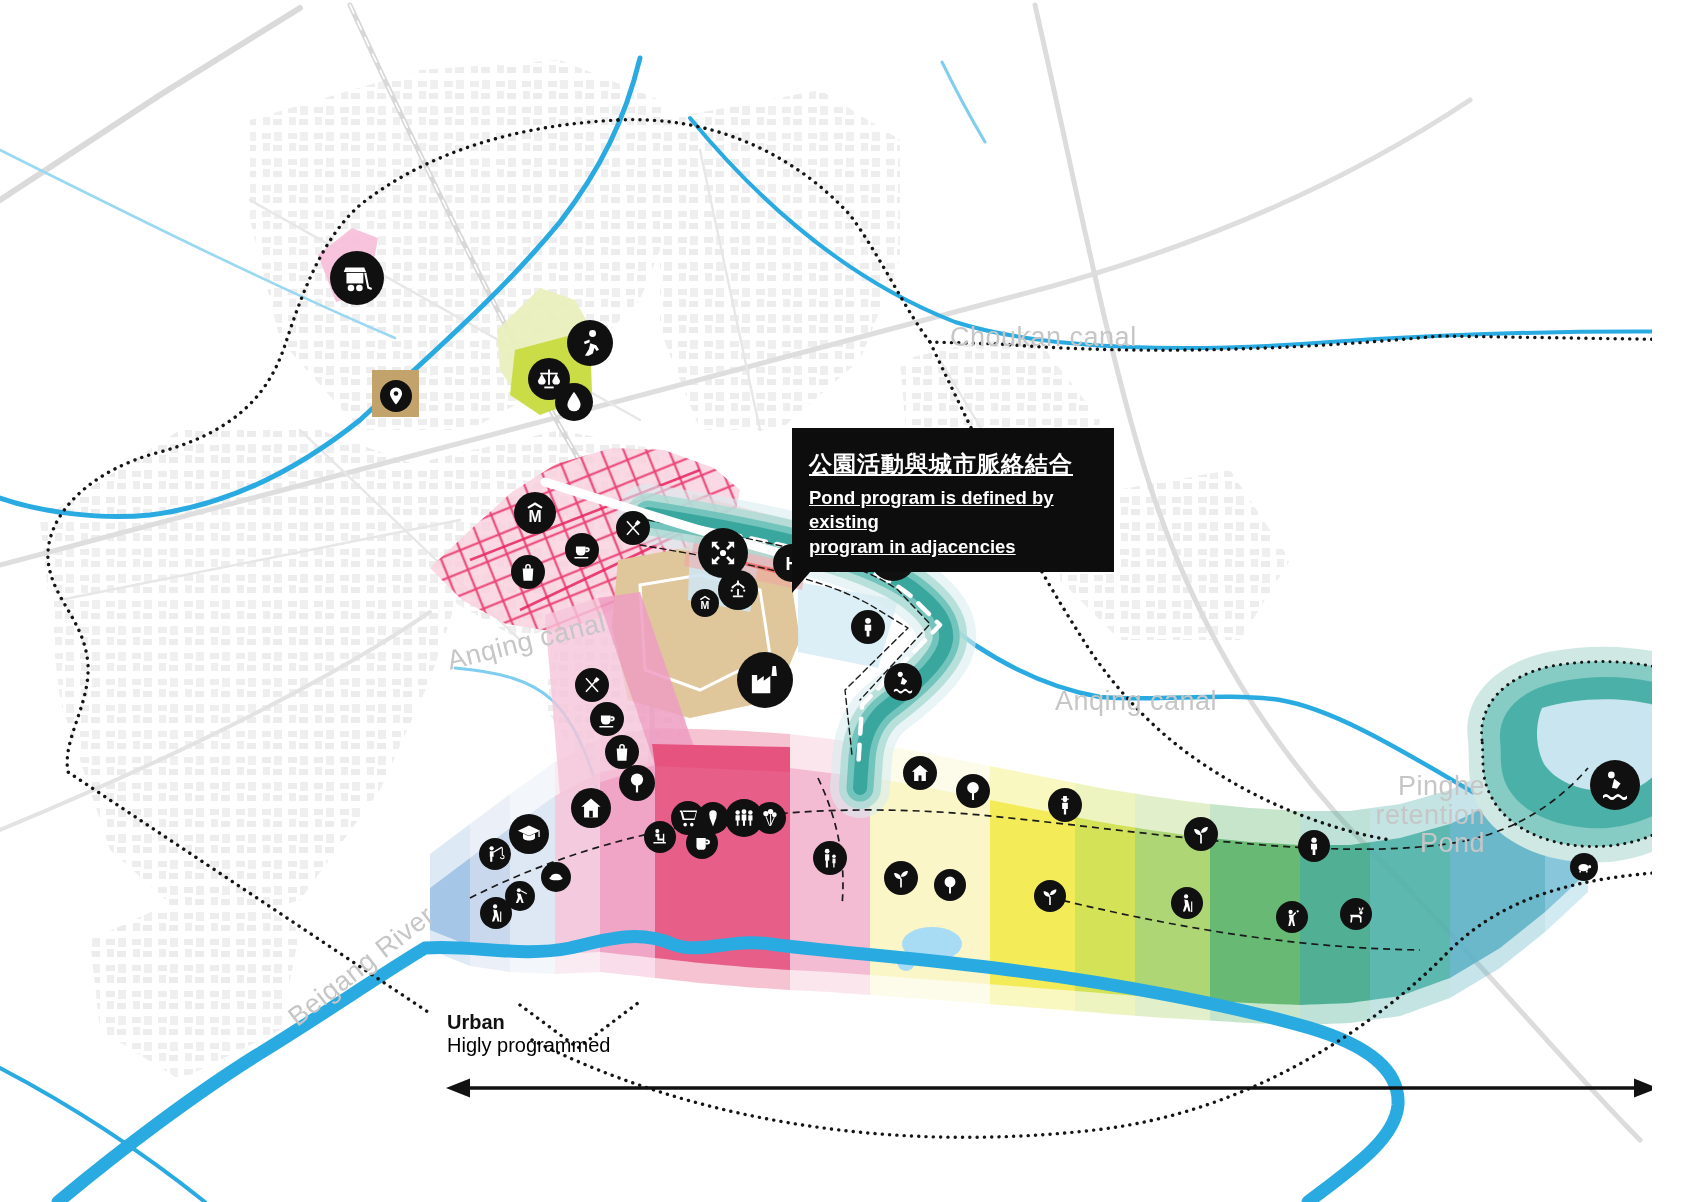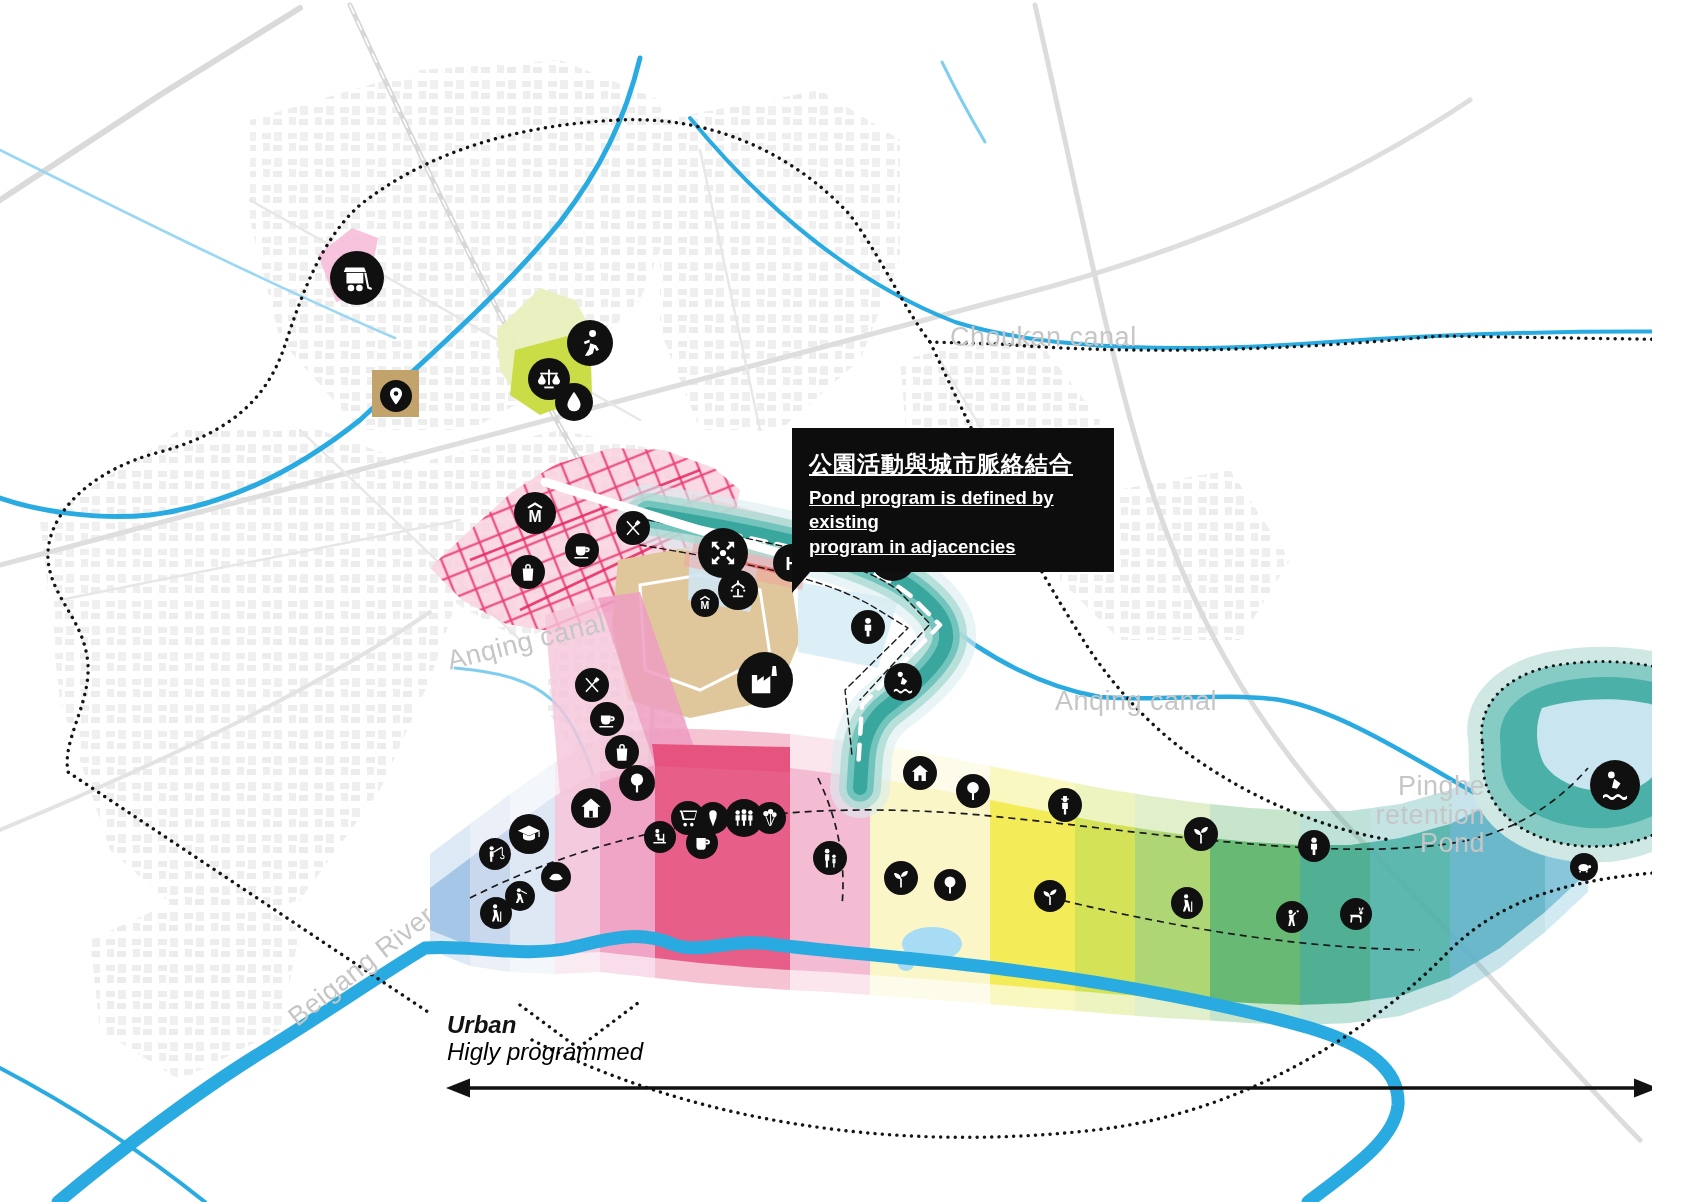--- a/index.html
+++ b/index.html
@@ -8,21 +8,21 @@
   .stage svg.map{position:absolute;left:0;top:0;z-index:1;}
   .glabel{position:absolute;z-index:15;font-size:27px;color:#c6c6c6;font-weight:400;
           letter-spacing:.5px;white-space:pre-line;}
   .glabel.right{text-align:right;}
   .annotation{position:absolute;left:792px;top:428px;z-index:20;background:#0d0d0d;color:#fff;
               padding:21px 17px 13px 17px;width:288px;text-decoration:underline;}
   .annotation:after{content:"";position:absolute;left:0;bottom:-21px;width:0;height:0;
                     border-top:22px solid #0d0d0d;border-right:19px solid transparent;}
   .annotation .t{font-size:23px;font-weight:bold;letter-spacing:1px;margin-bottom:6px;}
   .annotation .b{font-size:18.5px;line-height:1.32;font-weight:bold;white-space:pre-line;}
-  .axis-label{position:absolute;z-index:15;line-height:1.14;font-size:24px;font-style:italic;}
+  .axis-label{position:absolute;z-index:15;line-height:1.14;font-size:20px;}
   .axis-label .ti{font-weight:bold;color:#121212;}
   .axis-label .su{font-weight:400;color:#000000;}
   .axis-label.right{text-align:right;}
   .rot-anqing{transform:rotate(-14deg);transform-origin:0 50%;}
   .rot-beigang{transform:rotate(-38deg);transform-origin:0 50%;}
 </style>
 </head>
 <body>
 
 <div class="stage">

